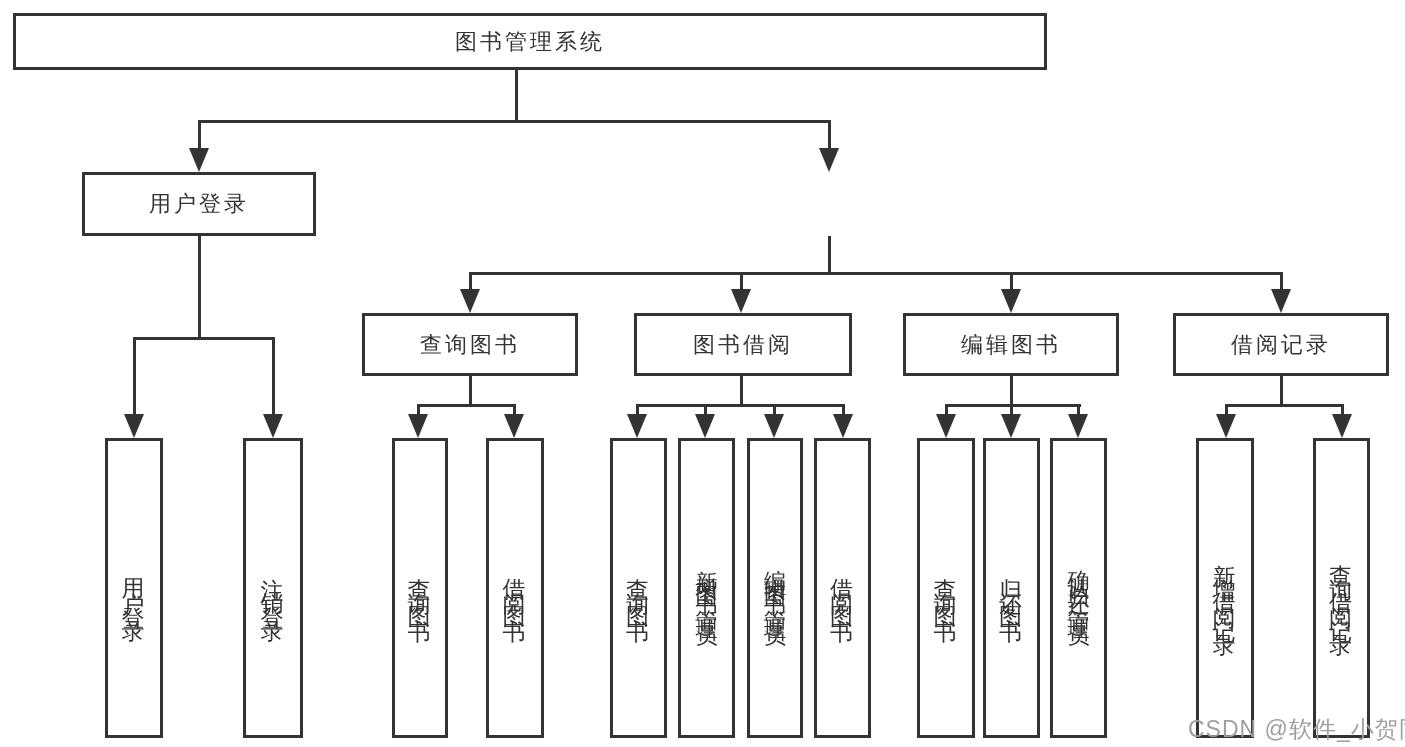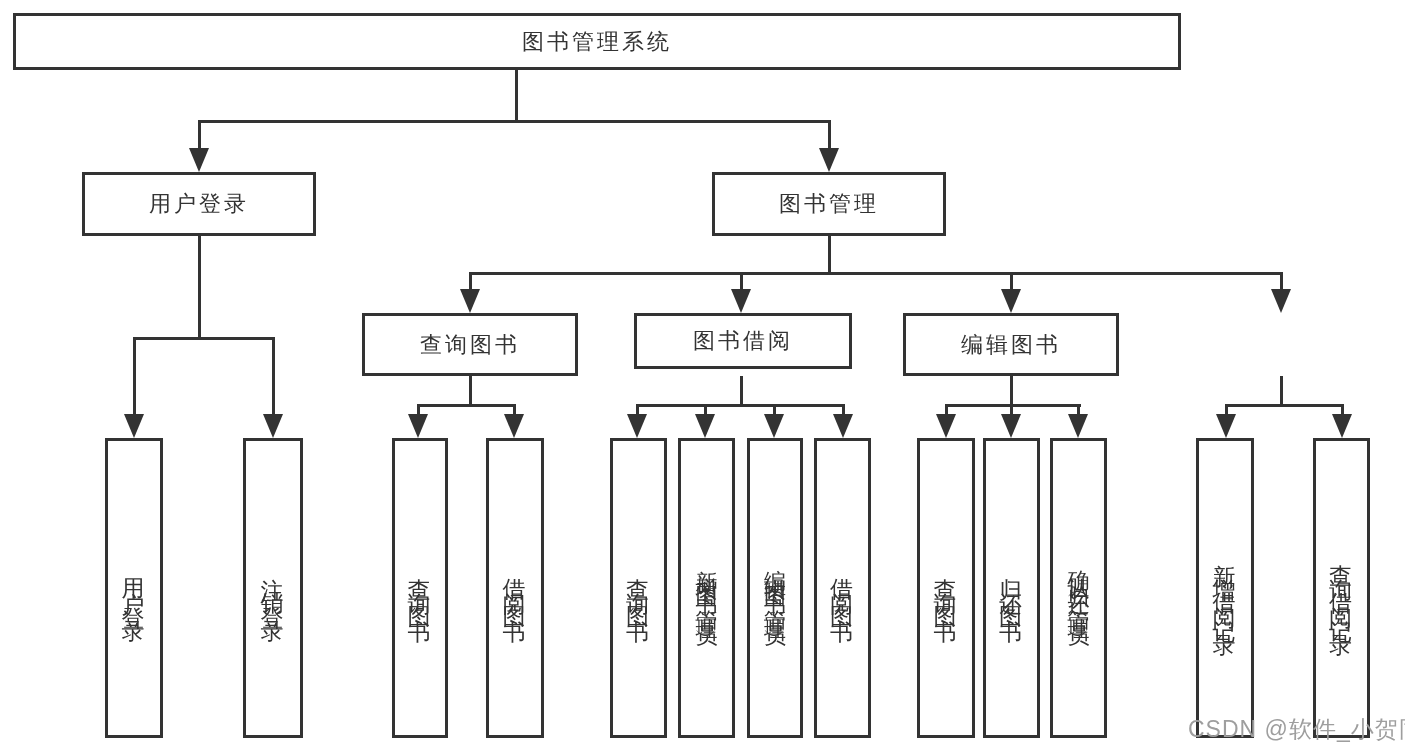--- a/index.html
+++ b/index.html
@@ -72,53 +72,53 @@
     letter-spacing: 1px;
     z-index: 5;
     white-space: nowrap;
   }
 </style>
 </head>
 <body>
 
 <div class="canvas">
 
-  <div class="box" style="left:13px; top:13px; width:1168px; height:57px;">图书管理系统</div>
+  <div class="box" style="left:13px; top:13px; width:1034px; height:57px;">图书管理系统</div>
 
   <div class="vline" style="left:515px; top:70px; height:50px;"></div>
   <div class="hline" style="left:198px; top:120px; width:633px;"></div>
   <div class="vline" style="left:198px; top:120px; height:30px;"></div>
   <div class="arrow" style="left:189px; top:148px;"></div>
   <div class="vline" style="left:828px; top:120px; height:30px;"></div>
   <div class="arrow" style="left:819px; top:148px;"></div>
 
   <div class="box" style="left:82px; top:172px; width:234px; height:64px;">用户登录</div>
-  <div class="box" style="left:712px; top:172px; width:234px; height:64px;">图书管理</div>
 
   <div class="vline" style="left:198px; top:236px; height:102px;"></div>
   <div class="hline" style="left:133px; top:337px; width:142px;"></div>
   <div class="vline" style="left:133px; top:337px; height:80px;"></div>
   <div class="arrow" style="left:124px; top:414px;"></div>
   <div class="vline" style="left:272px; top:337px; height:80px;"></div>
   <div class="arrow" style="left:263px; top:414px;"></div>
 
   <div class="vline" style="left:828px; top:236px; height:38px;"></div>
   <div class="hline" style="left:469px; top:272px; width:814px;"></div>
   <div class="vline" style="left:469px; top:272px; height:20px;"></div>
   <div class="arrow" style="left:460px; top:289px;"></div>
   <div class="vline" style="left:740px; top:272px; height:20px;"></div>
   <div class="arrow" style="left:731px; top:289px;"></div>
   <div class="vline" style="left:1010px; top:272px; height:20px;"></div>
   <div class="arrow" style="left:1001px; top:289px;"></div>
   <div class="vline" style="left:1280px; top:272px; height:20px;"></div>
   <div class="arrow" style="left:1271px; top:289px;"></div>
 
   <div class="box" style="left:362px; top:313px; width:216px; height:63px;">查询图书</div>
-  <div class="box" style="left:634px; top:313px; width:218px; height:56px;">图书借阅</div>
+  <div class="box" style="left:634px; top:313px; width:218px; height:63px;">图书借阅</div>
   <div class="box" style="left:903px; top:313px; width:216px; height:63px;">编辑图书</div>
+  <div class="box" style="left:1173px; top:313px; width:216px; height:63px;">借阅记录</div>
 
   <div class="vline" style="left:469px; top:376px; height:30px;"></div>
   <div class="hline" style="left:417px; top:404px; width:99px;"></div>
   <div class="vline" style="left:417px; top:404px; height:13px;"></div>
   <div class="arrow" style="left:408px; top:414px;"></div>
   <div class="vline" style="left:513px; top:404px; height:13px;"></div>
   <div class="arrow" style="left:504px; top:414px;"></div>
 
   <div class="vline" style="left:740px; top:376px; height:30px;"></div>
   <div class="hline" style="left:636px; top:404px; width:209px;"></div>

